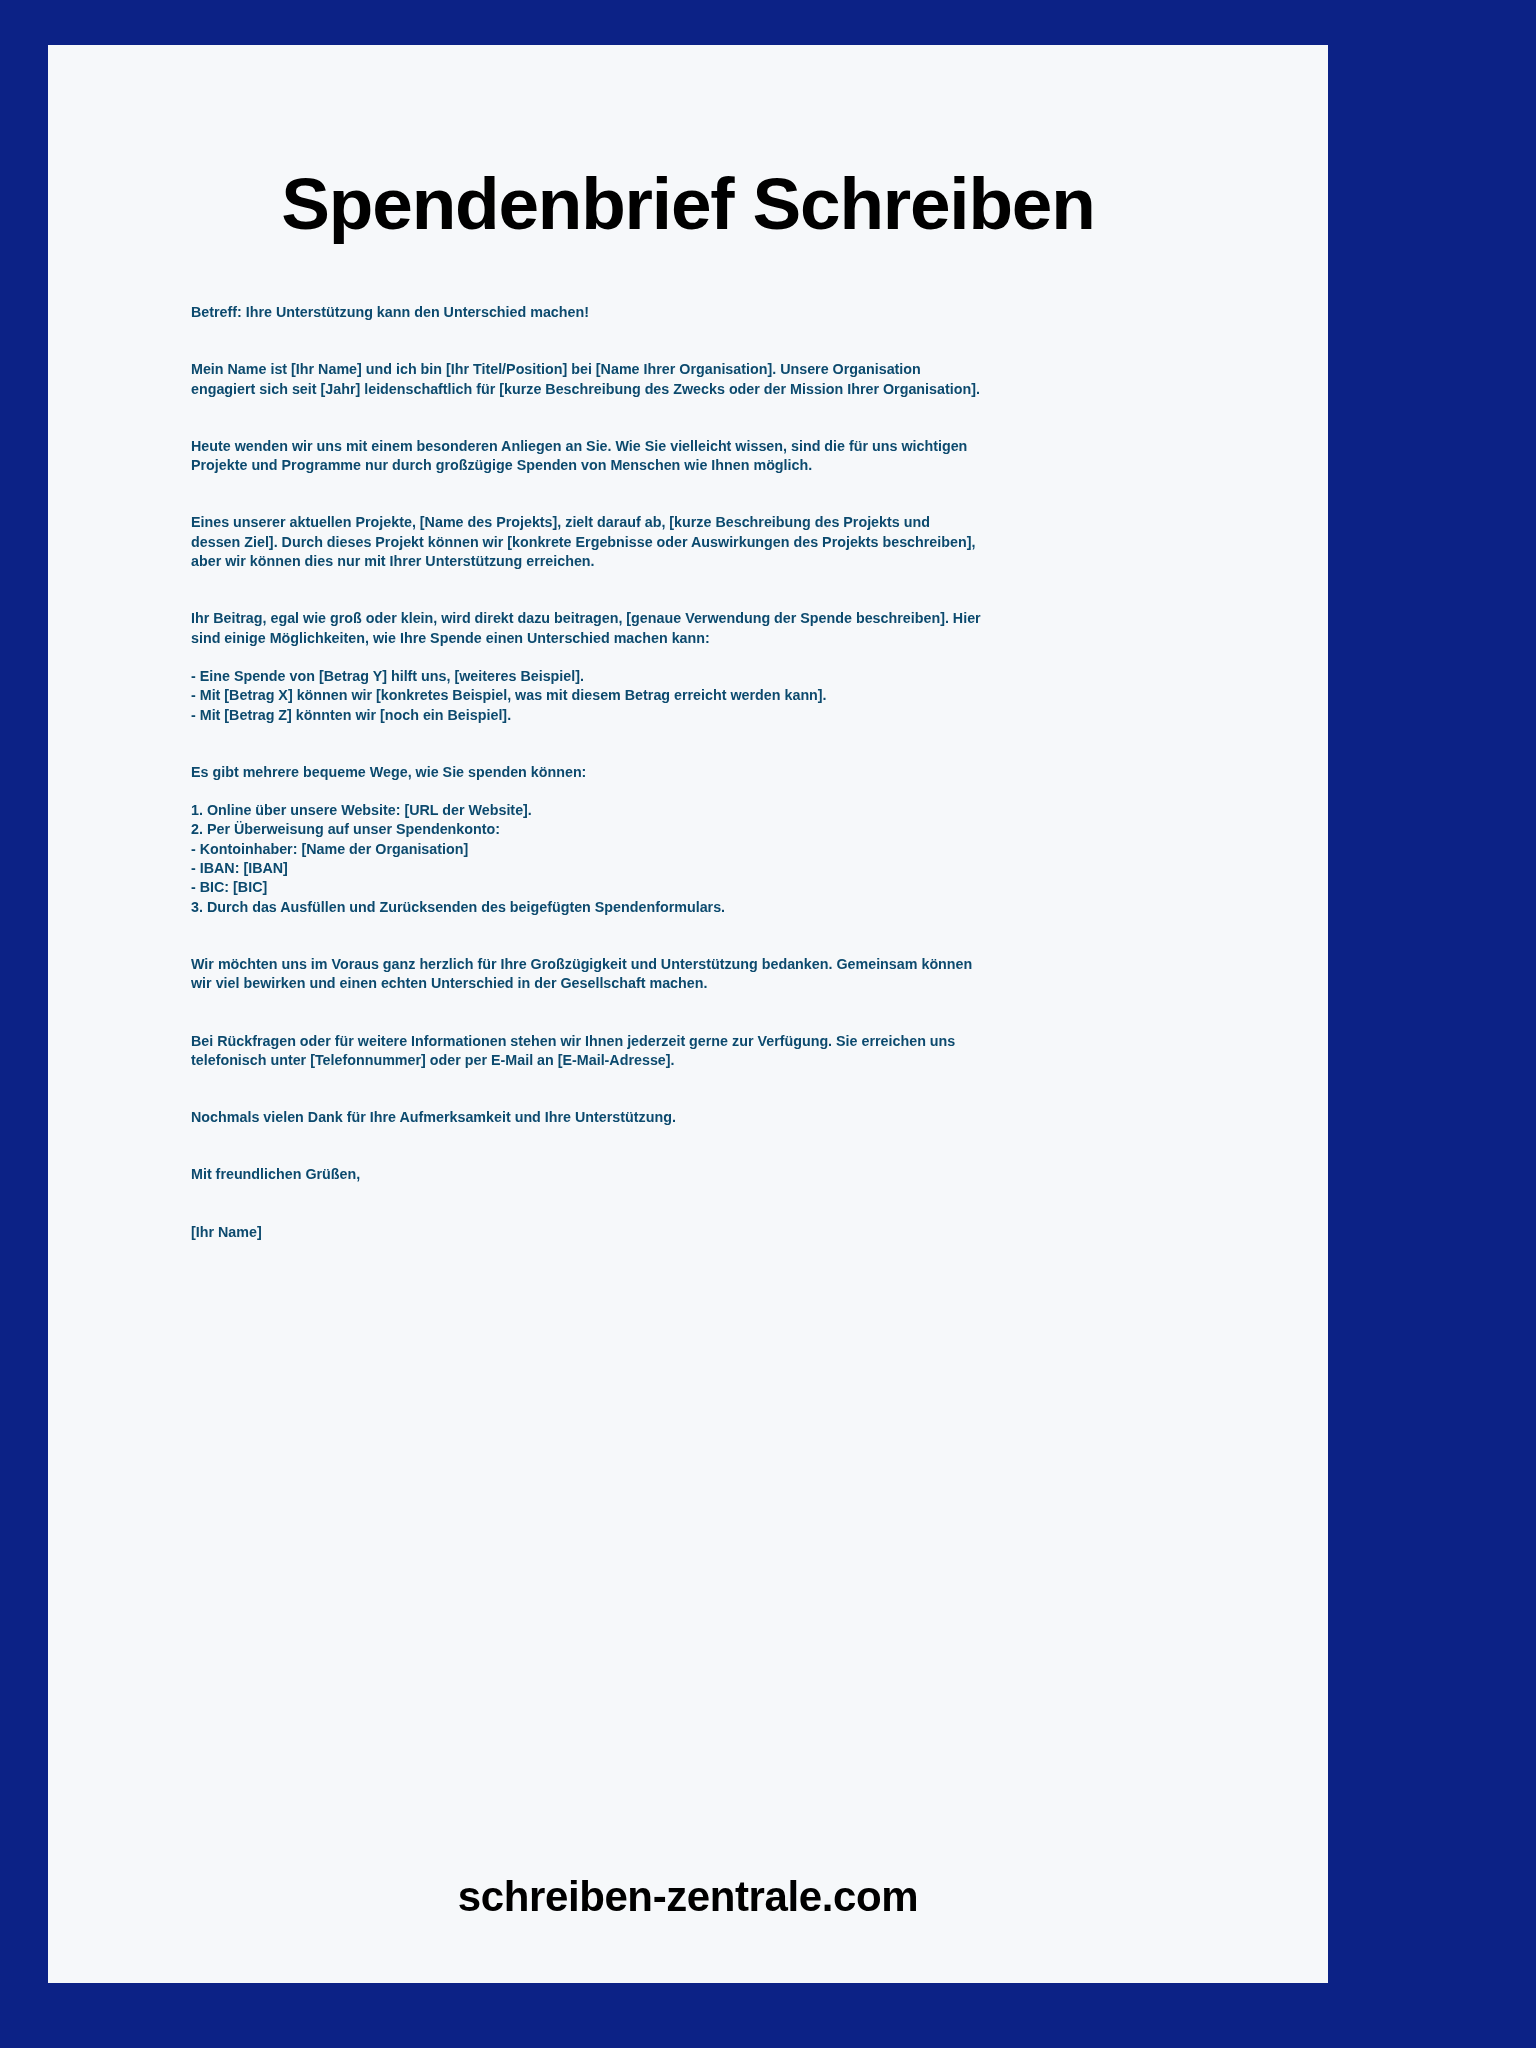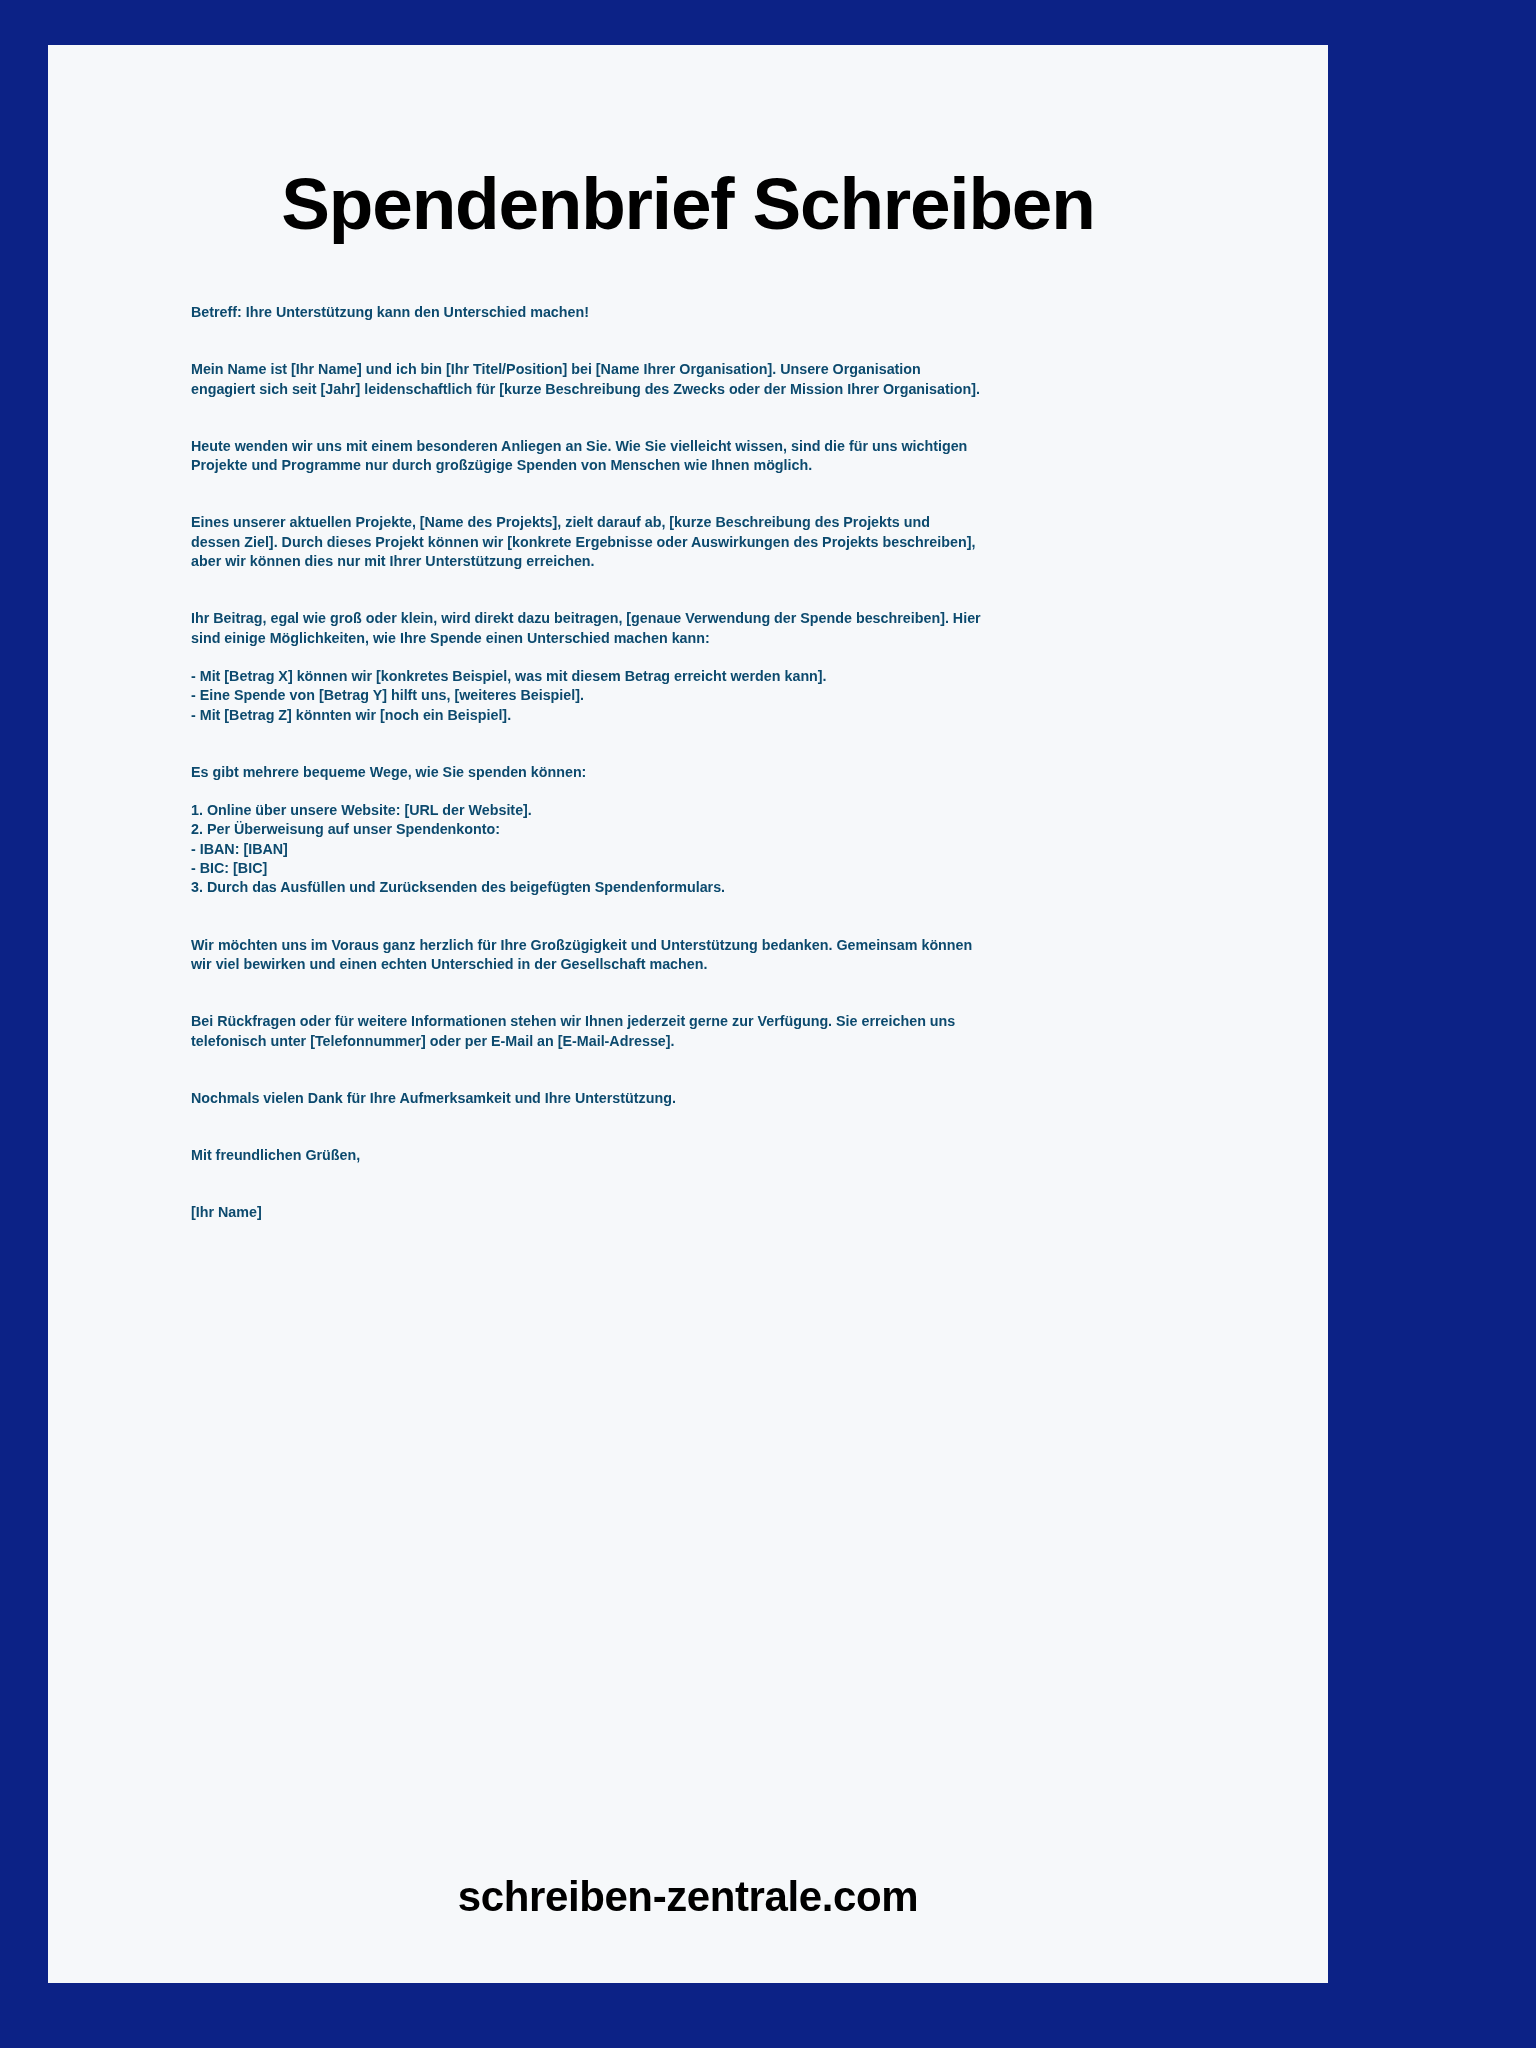--- a/index.html
+++ b/index.html
@@ -106,30 +106,31 @@
 
     <p class="para">Mein Name ist [Ihr Name] und ich bin [Ihr Titel/Position] bei [Name Ihrer Organisation]. Unsere Organisation engagiert sich seit [Jahr] leidenschaftlich für [kurze Beschreibung des Zwecks oder der Mission Ihrer Organisation].</p>
 
     <p class="para">Heute wenden wir uns mit einem besonderen Anliegen an Sie. Wie Sie vielleicht wissen, sind die für uns wichtigen Projekte und Programme nur durch großzügige Spenden von Menschen wie Ihnen möglich.</p>
 
     <p class="para">Eines unserer aktuellen Projekte, [Name des Projekts], zielt darauf ab, [kurze Beschreibung des Projekts und dessen Ziel]. Durch dieses Projekt können wir [konkrete Ergebnisse oder Auswirkungen des Projekts beschreiben], aber wir können dies nur mit Ihrer Unterstützung erreichen.</p>
 
     <p class="para tight">Ihr Beitrag, egal wie groß oder klein, wird direkt dazu beitragen, [genaue Verwendung der Spende beschreiben]. Hier sind einige Möglichkeiten, wie Ihre Spende einen Unterschied machen kann:</p>
 
     <ul class="lines gap-before">
+      <li>- Eine Spende von [Betrag Y] hilft uns, [weiteres Beispiel].</li>
       <li>- Mit [Betrag X] können wir [konkretes Beispiel, was mit diesem Betrag erreicht werden kann].</li>
-      <li>- Eine Spende von [Betrag Y] hilft uns, [weiteres Beispiel].</li>
       <li>- Mit [Betrag Z] könnten wir [noch ein Beispiel].</li>
     </ul>
 
     <p class="para tight">Es gibt mehrere bequeme Wege, wie Sie spenden können:</p>
 
     <ul class="lines gap-before">
       <li>1. Online über unsere Website: [URL der Website].</li>
       <li>2. Per Überweisung auf unser Spendenkonto:</li>
+      <li>- Kontoinhaber: [Name der Organisation]</li>
       <li>- IBAN: [IBAN]</li>
       <li>- BIC: [BIC]</li>
       <li>3. Durch das Ausfüllen und Zurücksenden des beigefügten Spendenformulars.</li>
     </ul>
 
     <p class="para">Wir möchten uns im Voraus ganz herzlich für Ihre Großzügigkeit und Unterstützung bedanken. Gemeinsam können wir viel bewirken und einen echten Unterschied in der Gesellschaft machen.</p>
 
     <p class="para">Bei Rückfragen oder für weitere Informationen stehen wir Ihnen jederzeit gerne zur Verfügung. Sie erreichen uns telefonisch unter [Telefonnummer] oder per E-Mail an [E-Mail-Adresse].</p>
 
     <p class="para">Nochmals vielen Dank für Ihre Aufmerksamkeit und Ihre Unterstützung.</p>

